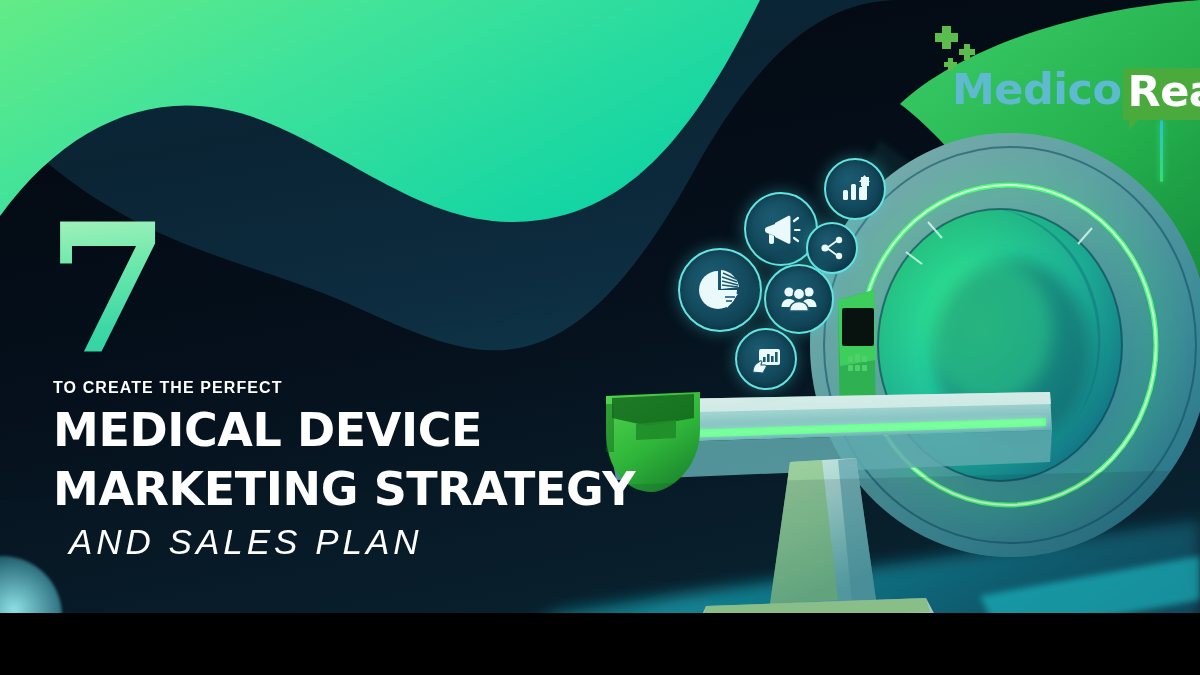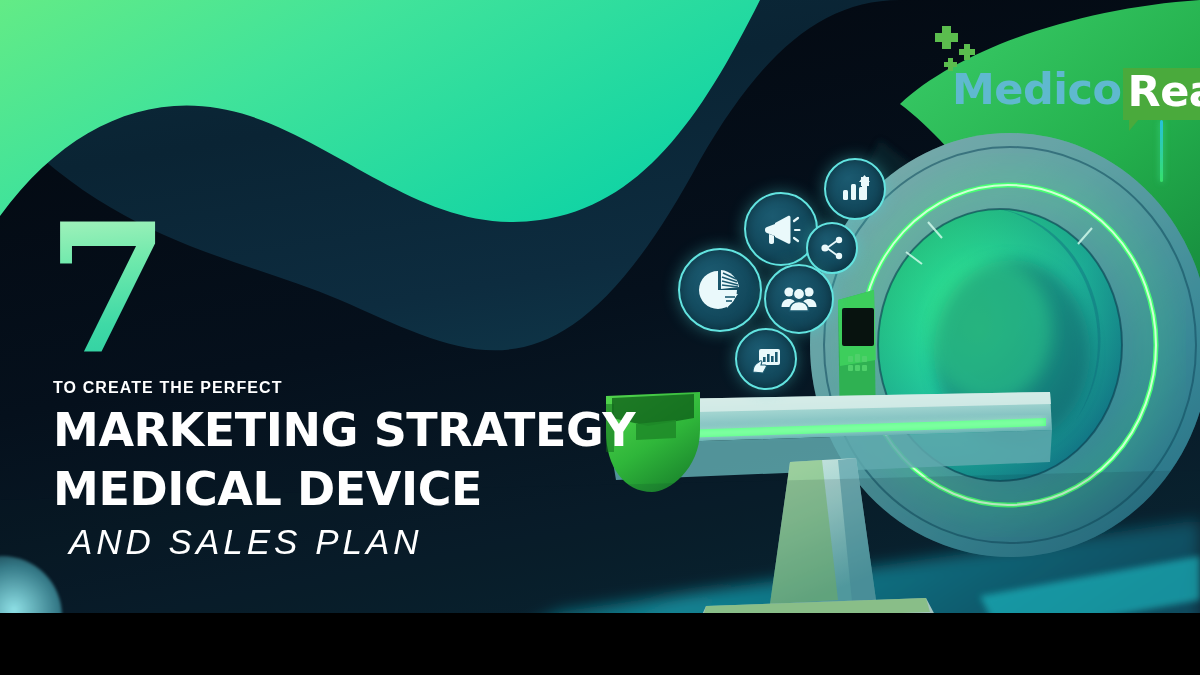--- a/index.html
+++ b/index.html
@@ -275,22 +275,22 @@
         <span class="logo-reach-tail"></span>
       </span>
     </div>
   </div>
 
   <div class="headline">
     <div class="line-ways">
       <span class="num-seven">7</span>
     </div>
     <div class="sub-small">TO CREATE THE PERFECT</div>
+    <div class="sub-big">MEDICAL DEVICE</div>
     <div class="sub-big">MARKETING STRATEGY</div>
-    <div class="sub-big">MEDICAL DEVICE</div>
     <div class="sub-italic">AND SALES PLAN</div>
   </div>
 
   <div class="icon-badge ib-growth">
     <svg width="34" height="34" viewBox="0 0 34 34">
       <rect x="5" y="18" width="5" height="10" rx="1.5" fill="#eaf9fb"></rect>
       <rect x="13" y="12" width="5" height="16" rx="1.5" fill="#eaf9fb"></rect>
       <rect x="21" y="15" width="5" height="13" rx="1.5" fill="#eaf9fb"></rect>
       <path d="M23,14 L23,5 L31,5 L31,14 L28,14 L27,7 L24,14 Z" fill="#eaf9fb"></path>
       <path d="M26.5,3 L32,10 L21,10 Z" fill="#eaf9fb"></path>

